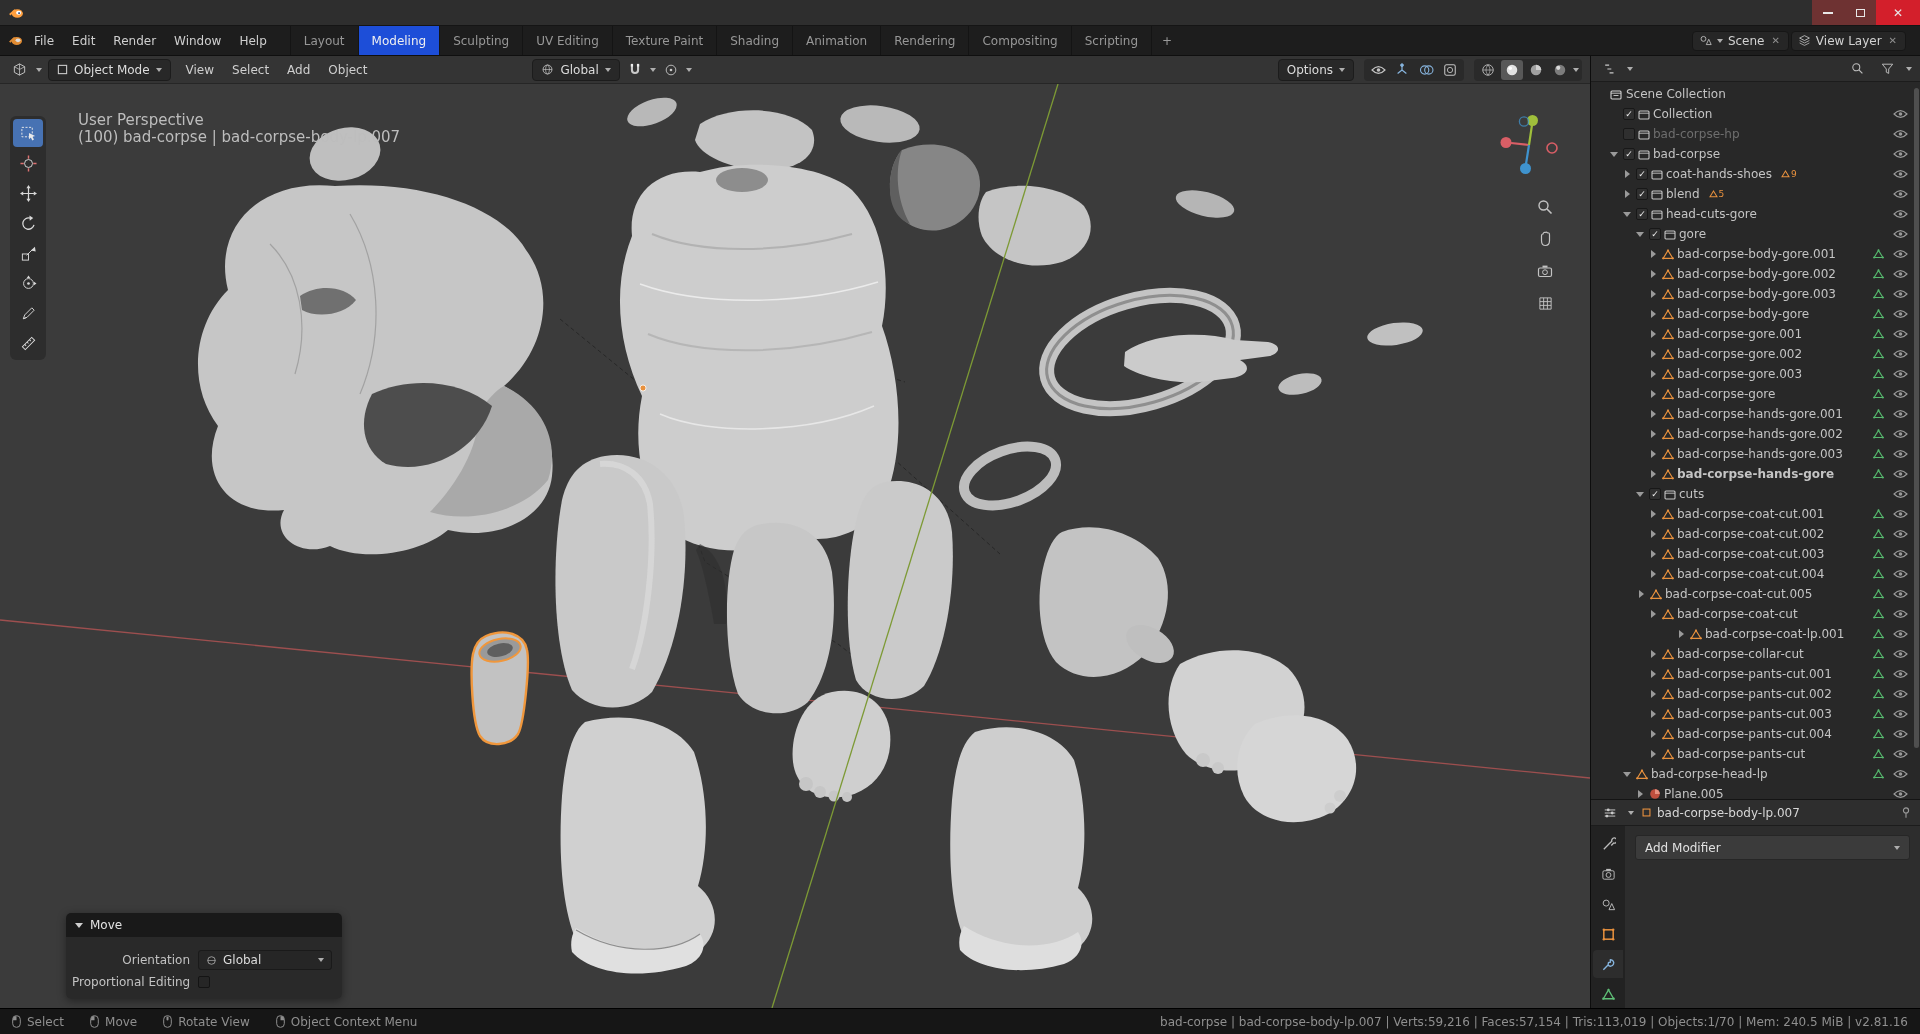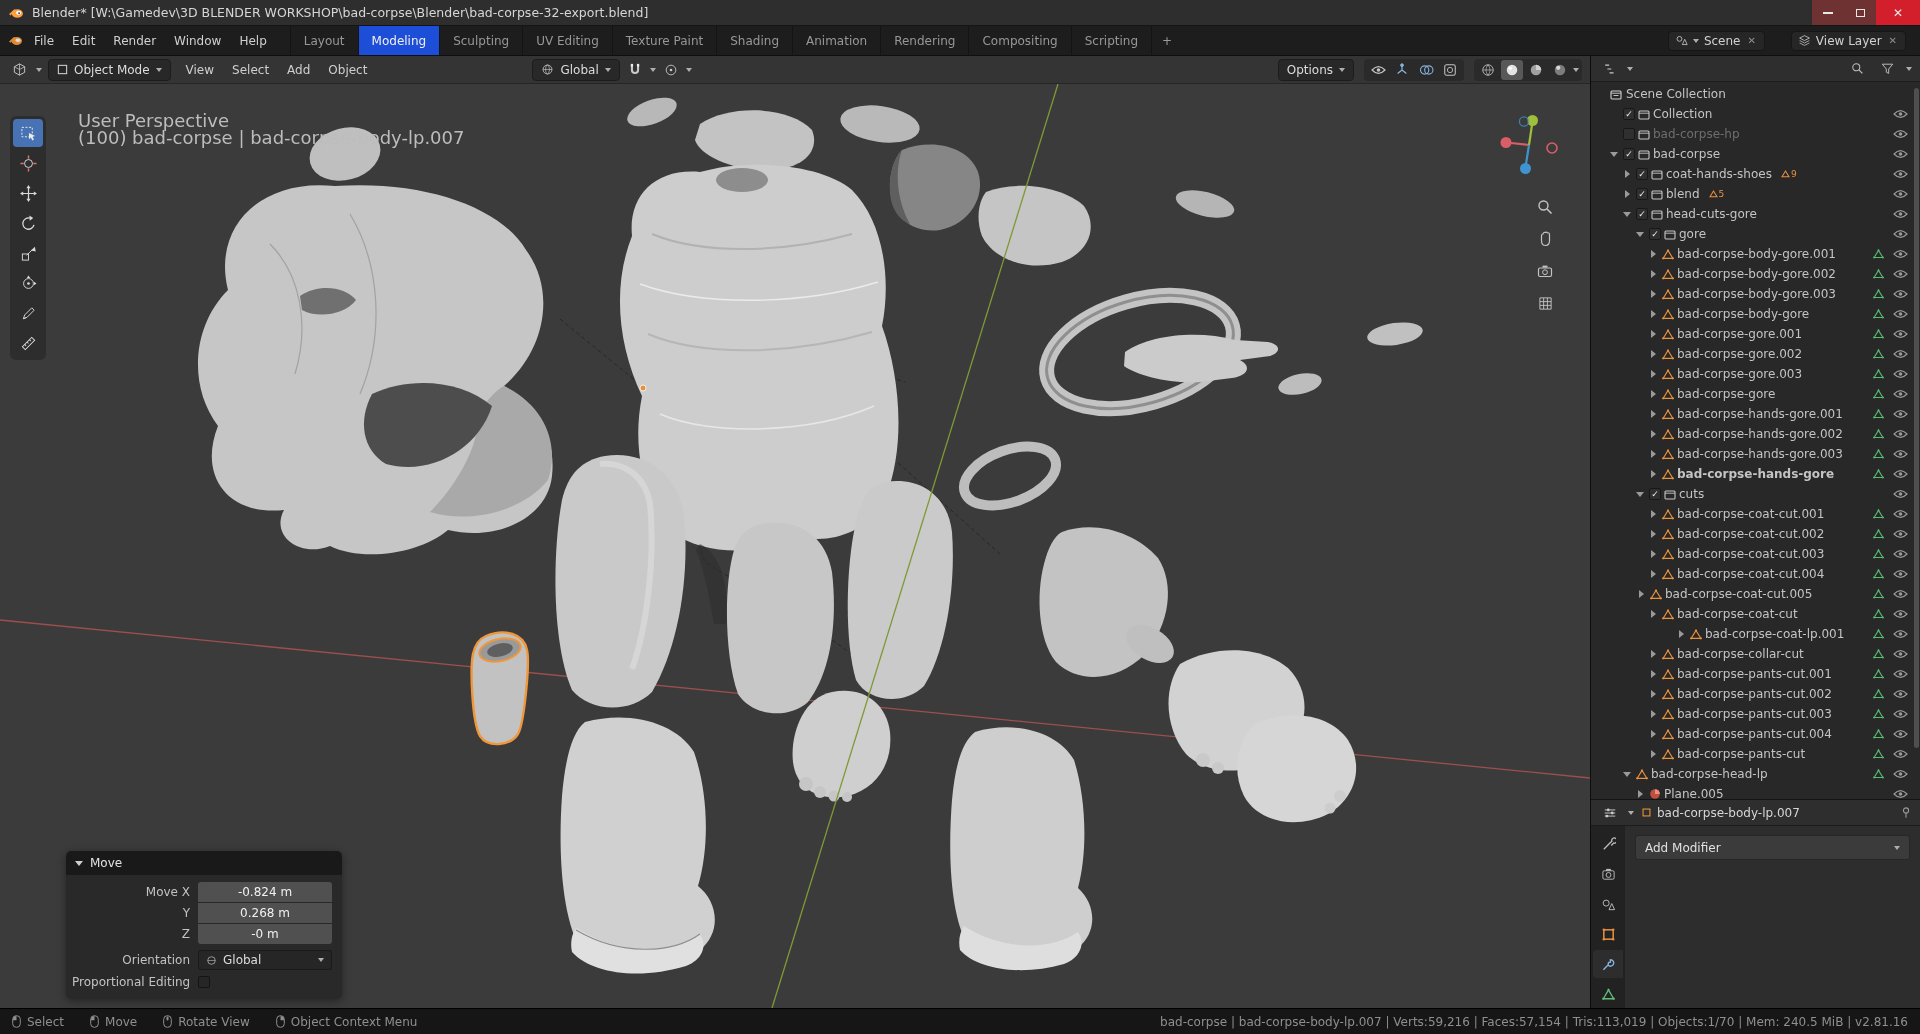--- a/index.html
+++ b/index.html
@@ -20,21 +20,21 @@
 
 
 .menubar{height:30px;background:#1d1d1d;display:flex;align-items:center;flex:0 0 auto;
   border-bottom:1px solid #0f0f0f;padding:0 6px}
 .menu-item{padding:4px 9px;color:#cfcfcf;border-radius:3px;white-space:nowrap}
 .workspaces{display:flex;height:100%;margin-left:14px;align-items:stretch}
 .ws-tab{display:flex;align-items:center;padding:0 13px;color:#979797;border-right:1px solid #141414;white-space:nowrap}
 .ws-tab:first-child{border-left:1px solid #141414}
 .ws-tab.active{background:#1d4ed8;color:#f0f0f0}
 .ws-add{display:flex;align-items:center;padding:0 10px;color:#9a9a9a}
-.topbar-right{margin-left:auto;display:flex;align-items:center;gap:26px;padding-right:8px}
+.topbar-right{margin-left:auto;display:flex;align-items:center;gap:2px;padding-right:8px}
 .tb-widget{display:flex;align-items:center;gap:5px;background:#262626;border:1px solid #161616;
   border-radius:4px;padding:2px 6px;color:#d2d2d2;white-space:nowrap}
 .tb-x{color:#8f8f8f;font-size:10px;padding:0 2px}
 
 
 .main{flex:1 1 auto;display:flex;min-height:0}
 .viewport-area{flex:1 1 auto;display:flex;flex-direction:column;min-width:0}
 .right-panel{flex:0 0 330px;display:flex;flex-direction:column;border-left:1px solid #0d0d0d;min-height:0}
 
 
@@ -49,21 +49,21 @@
 .vh-right{margin-left:auto;display:flex;align-items:center;gap:10px}
 .hicon{display:inline-flex;align-items:center;justify-content:center;width:22px;height:20px;border-radius:3px}
 .hicon.blue svg path, .hicon.blue svg circle{stroke:#86b3dc}
 .icon-group{display:flex;align-items:center;gap:2px;background:#2a2a2a;border-radius:4px;padding:1px 3px}
 .shade-btn{display:inline-flex;align-items:center;justify-content:center;width:22px;height:20px;border-radius:3px}
 .shade-btn.active{background:#585858}
 
 
 .viewport-canvas{position:relative;flex:1 1 auto;min-height:0;overflow:hidden;background:#3b3b3b}
 .scene-svg{position:absolute;inset:0;width:100%;height:100%}
-.overlay-text{position:absolute;left:78px;top:28px;color:#bdbdbd;font-size:18px;line-height:17px;pointer-events:none}
+.overlay-text{position:absolute;left:78px;top:28px;color:#bdbdbd;font-size:15px;line-height:17px;pointer-events:none}
 .toolbar{position:absolute;left:10px;top:32px;display:flex;flex-direction:column;gap:2px;
   background:rgba(45,45,45,.92);border-radius:6px;padding:3px}
 .tool-btn{width:30px;height:28px;display:flex;align-items:center;justify-content:center;border-radius:4px}
 .tool-btn.active{background:#4772b3}
 .tool-btn svg{width:17px;height:17px}
 .nav-gizmo{position:absolute;right:26px;top:26px;width:70px;height:70px}
 .side-icons{position:absolute;right:34px;top:112px;display:flex;flex-direction:column;gap:10px;align-items:center}
 .side-icons .hicon{width:22px;height:22px}
 
 
@@ -134,21 +134,20 @@
 
   <div class="titlebar">
     <span>
       <svg width="16" height="16" viewBox="0 0 18 18">
           <path d="M2 11 L8 5.5" stroke="#ff9f3e" stroke-width="2.2"></path>
           <ellipse cx="10.5" cy="9.5" rx="6.3" ry="4.8" fill="#ff9f3e"></ellipse>
           <ellipse cx="12" cy="8.8" rx="2.9" ry="2.2" fill="#ffffff"></ellipse>
           <ellipse cx="12.5" cy="9.1" rx="1.3" ry="1" fill="#2a4f87"></ellipse>
         </svg>
     </span>
-    <span class="title-text">Blender* [W:\Gamedev\3D BLENDER WORKSHOP\bad-corpse\Blender\bad-corpse-32-export.blend]</span>
     <div class="win-buttons">
       <div class="win-btn min">
           <span class="minbar"></span>
         </div>
       <div class="win-btn max">
           <span class="maxbox"></span>
         </div>
       <div class="win-btn close">✕</div>
     </div>
   </div>
@@ -485,34 +484,20 @@
               </svg>
             </span>
         </div>
 
         <div class="operator-panel">
           <div class="op-header">
             <span class="op-caret"></span>
             <span>Move</span>
           </div>
           <div class="op-body">
-            <div>
-                <div class="op-row">
-                  <span class="op-label">Move X</span>
-                  <span class="op-field first">-0.824 m</span>
-                </div>
-                <div class="op-row">
-                  <span class="op-label">Y</span>
-                  <span class="op-field">0.268 m</span>
-                </div>
-                <div class="op-row">
-                  <span class="op-label">Z</span>
-                  <span class="op-field last">-0 m</span>
-                </div>
-              </div>
             <div class="op-row gap">
               <span class="op-label">Orientation</span>
               <div class="op-dd">
                 <svg width="11" height="11" viewBox="0 0 16 16">
                     <circle cx="8" cy="8" r="5.5" fill="none" stroke="#c9c9c9"></circle>
                     <path d="M2.5 8 H13.5" stroke="#c9c9c9" stroke-width="0.8"></path>
                   </svg>
                 <span>Global</span>
                 <span class="da"></span>
               </div>

